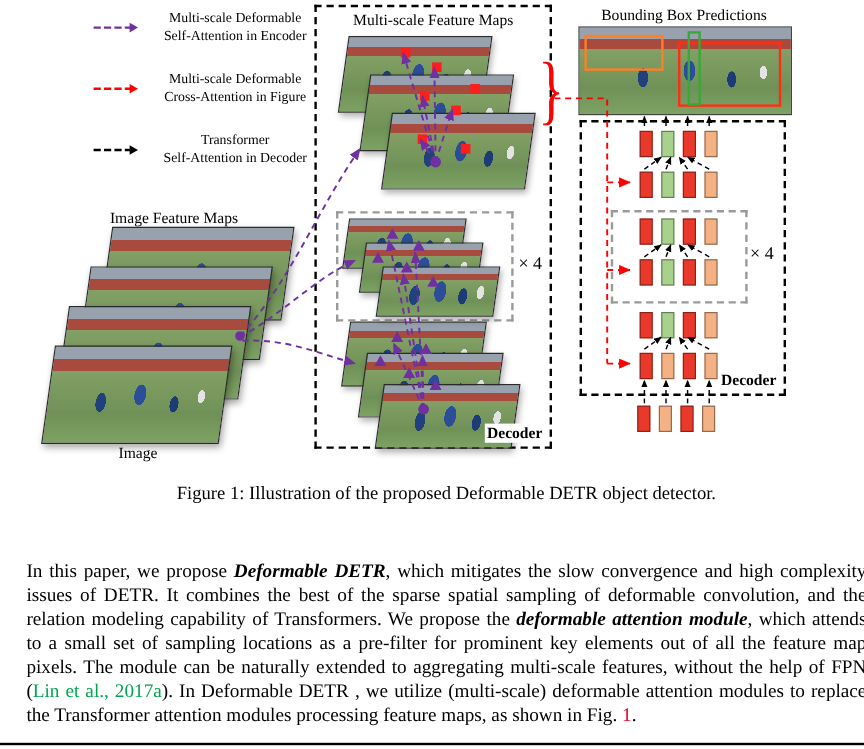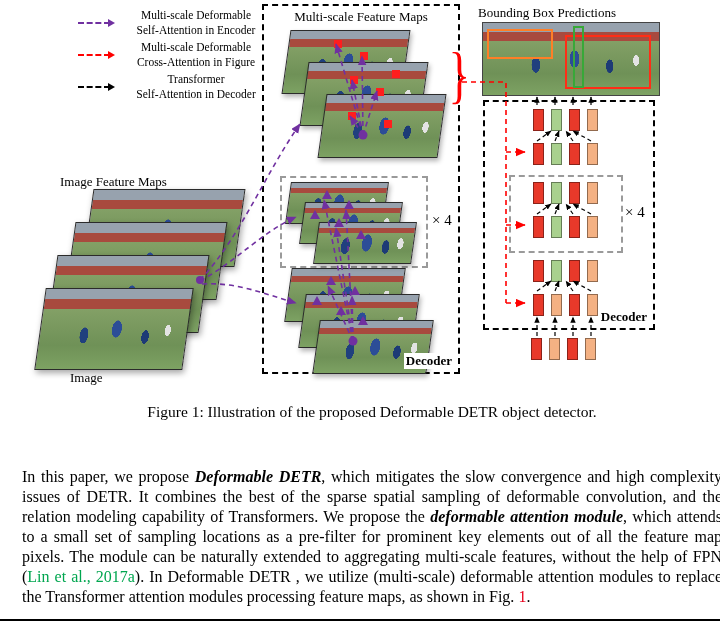--- a/index.html
+++ b/index.html
@@ -2,28 +2,28 @@
 <html><head>
 <meta charset="utf-8">
 <style>
   html,body{margin:0;padding:0;background:#fff;}
   .page{position:relative;width:720px;height:624px;background:#ffffff;overflow:hidden;
         font-family:"Liberation Serif",serif;color:#000;}
   .fig{position:absolute;left:0;top:0;width:720px;height:398px;}
   .arrows{position:absolute;left:0;top:0;width:720px;height:398px;z-index:6;pointer-events:none;}
 
   
-  .legend{position:absolute;left:78px;top:8px;width:188px;display:flex;flex-direction:column;gap:2px;z-index:7;}
+  .legend{position:absolute;left:78px;top:8px;width:188px;display:flex;flex-direction:column;gap:21px;z-index:7;}
   .legend-item{display:flex;align-items:center;gap:6px;}
   .arrow-swatch{display:flex;align-items:center;width:42px;flex:0 0 auto;}
   .dash{width:32px;border-top:2px dashed #000;}
   .head{width:0;height:0;border-top:4px solid transparent;border-bottom:4px solid transparent;border-left:7px solid #000;margin-left:-2px;}
   .legend-text{font-size:11.5px;line-height:1.3;text-align:center;width:140px;}
 
-  .fig-label{position:absolute;font-size:13px;z-index:7;}
+  .fig-label{position:absolute;font-size:13px;text-align:center;z-index:7;}
   .times{position:absolute;font-size:15px;z-index:7;}
   .corner-label{position:absolute;font-weight:700;font-size:13px;z-index:7;background:#fff;padding:0 2px;}
 
   
   .photo{
     background-image:
       radial-gradient(ellipse 7px 13px at 30% 58%, #20407e 0 60%, transparent 62%),
       radial-gradient(ellipse 8px 14px at 52% 50%, #2c4d97 0 60%, transparent 62%),
       radial-gradient(ellipse 6px 11px at 72% 60%, #1d3b76 0 60%, transparent 62%),
       radial-gradient(ellipse 5px 9px at 87% 52%, #e3e3e3 0 60%, transparent 62%),

